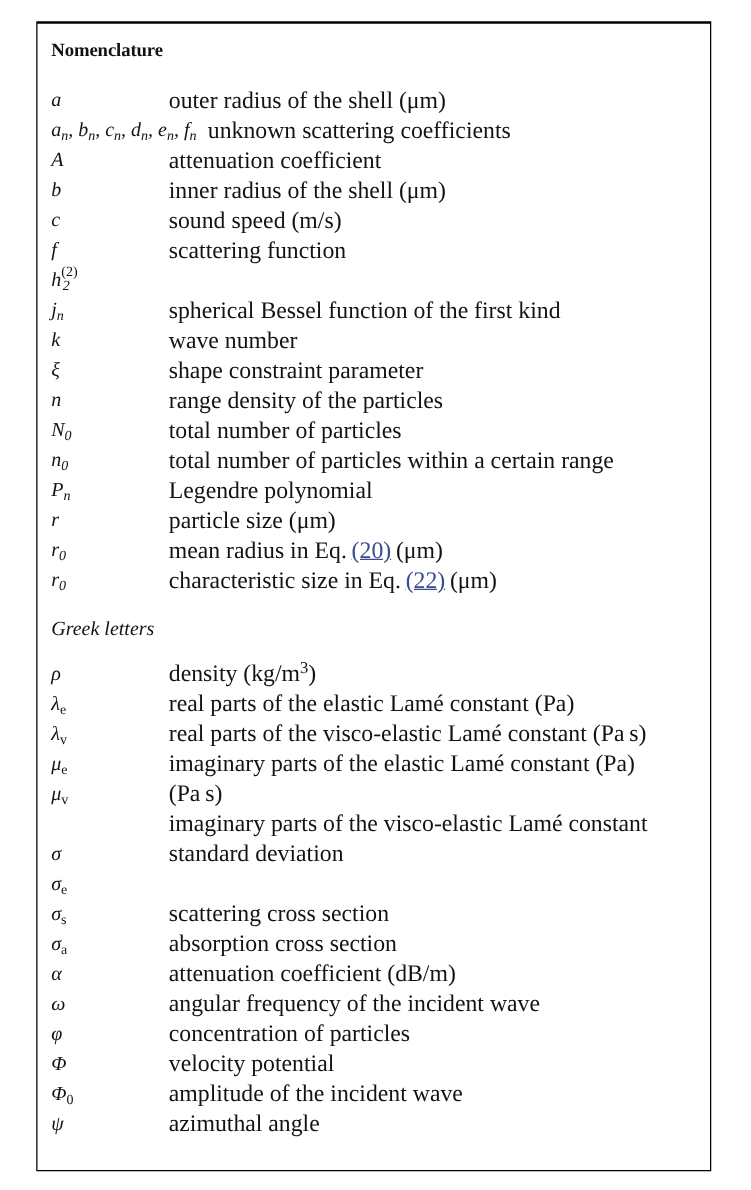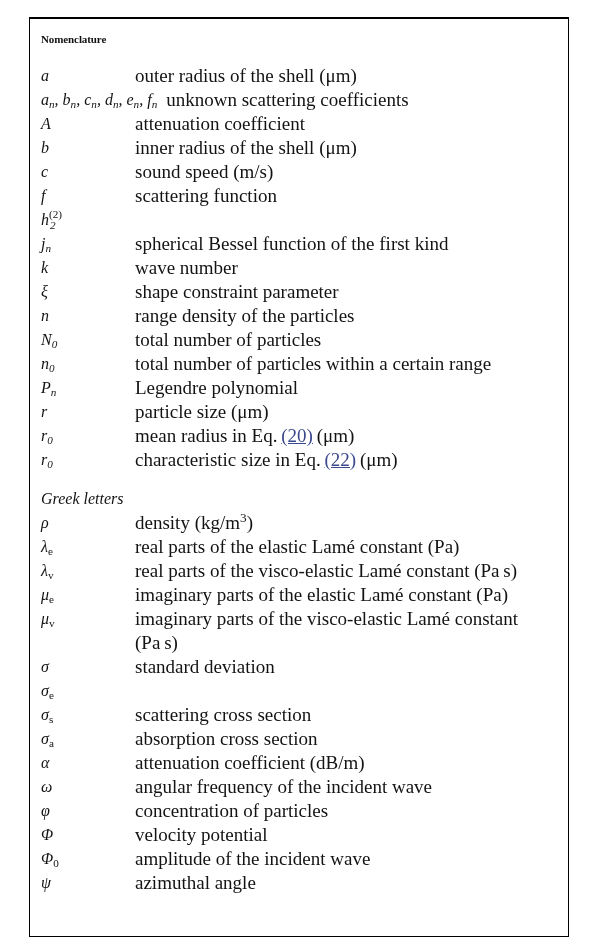--- a/index.html
+++ b/index.html
@@ -23,35 +23,35 @@
     height: 920px;
     box-sizing: border-box;
     border: 1px solid #000000;
     border-top: 2px solid #000000;
     background: #ffffff;
     padding: 14px 10px 0 8px;
   }
 
   .box-title {
     font-weight: bold;
-    font-size: 11px;
+    font-size: 15px;
     letter-spacing: -0.1px;
     margin: 0 0 6px 3px;
     color: #111111;
   }
 
   .group {
     margin: 0;
     padding: 0;
   }
 
   .group-heading {
     font-style: italic;
     font-size: 16px;
-    margin: 0 0 0 3px;
+    margin: 0 0 12px 3px;
     line-height: 24px;
     color: #131313;
   }
 
   .spacer-sm { height: 13px; }
   .spacer-grp { height: 15px; }
 
   .entry {
     display: flex;
     align-items: flex-start;
@@ -255,22 +255,22 @@
     </div>
 
     <div class="entry">
       <span class="sym greek"><span>μ</span><sub class="up">e</sub></span>
       <span class="desc">imaginary parts of the elastic Lamé constant (Pa)</span>
     </div>
 
     <div class="entry">
       <span class="sym greek"><span>μ</span><sub class="up">v</sub></span>
       <span class="desc">
+          <span class="wrapline">(Pa s)</span>
           <span class="wrapline">imaginary parts of the visco-elastic Lamé constant</span>
-          <span class="wrapline">(Pa s)</span>
         </span>
     </div>
 
     <div class="entry">
       <span class="sym greek">σ</span>
       <span class="desc">standard deviation</span>
     </div>
 
     <div class="entry">
       <span class="sym greek"><span>σ</span><sub class="up">e</sub></span>

